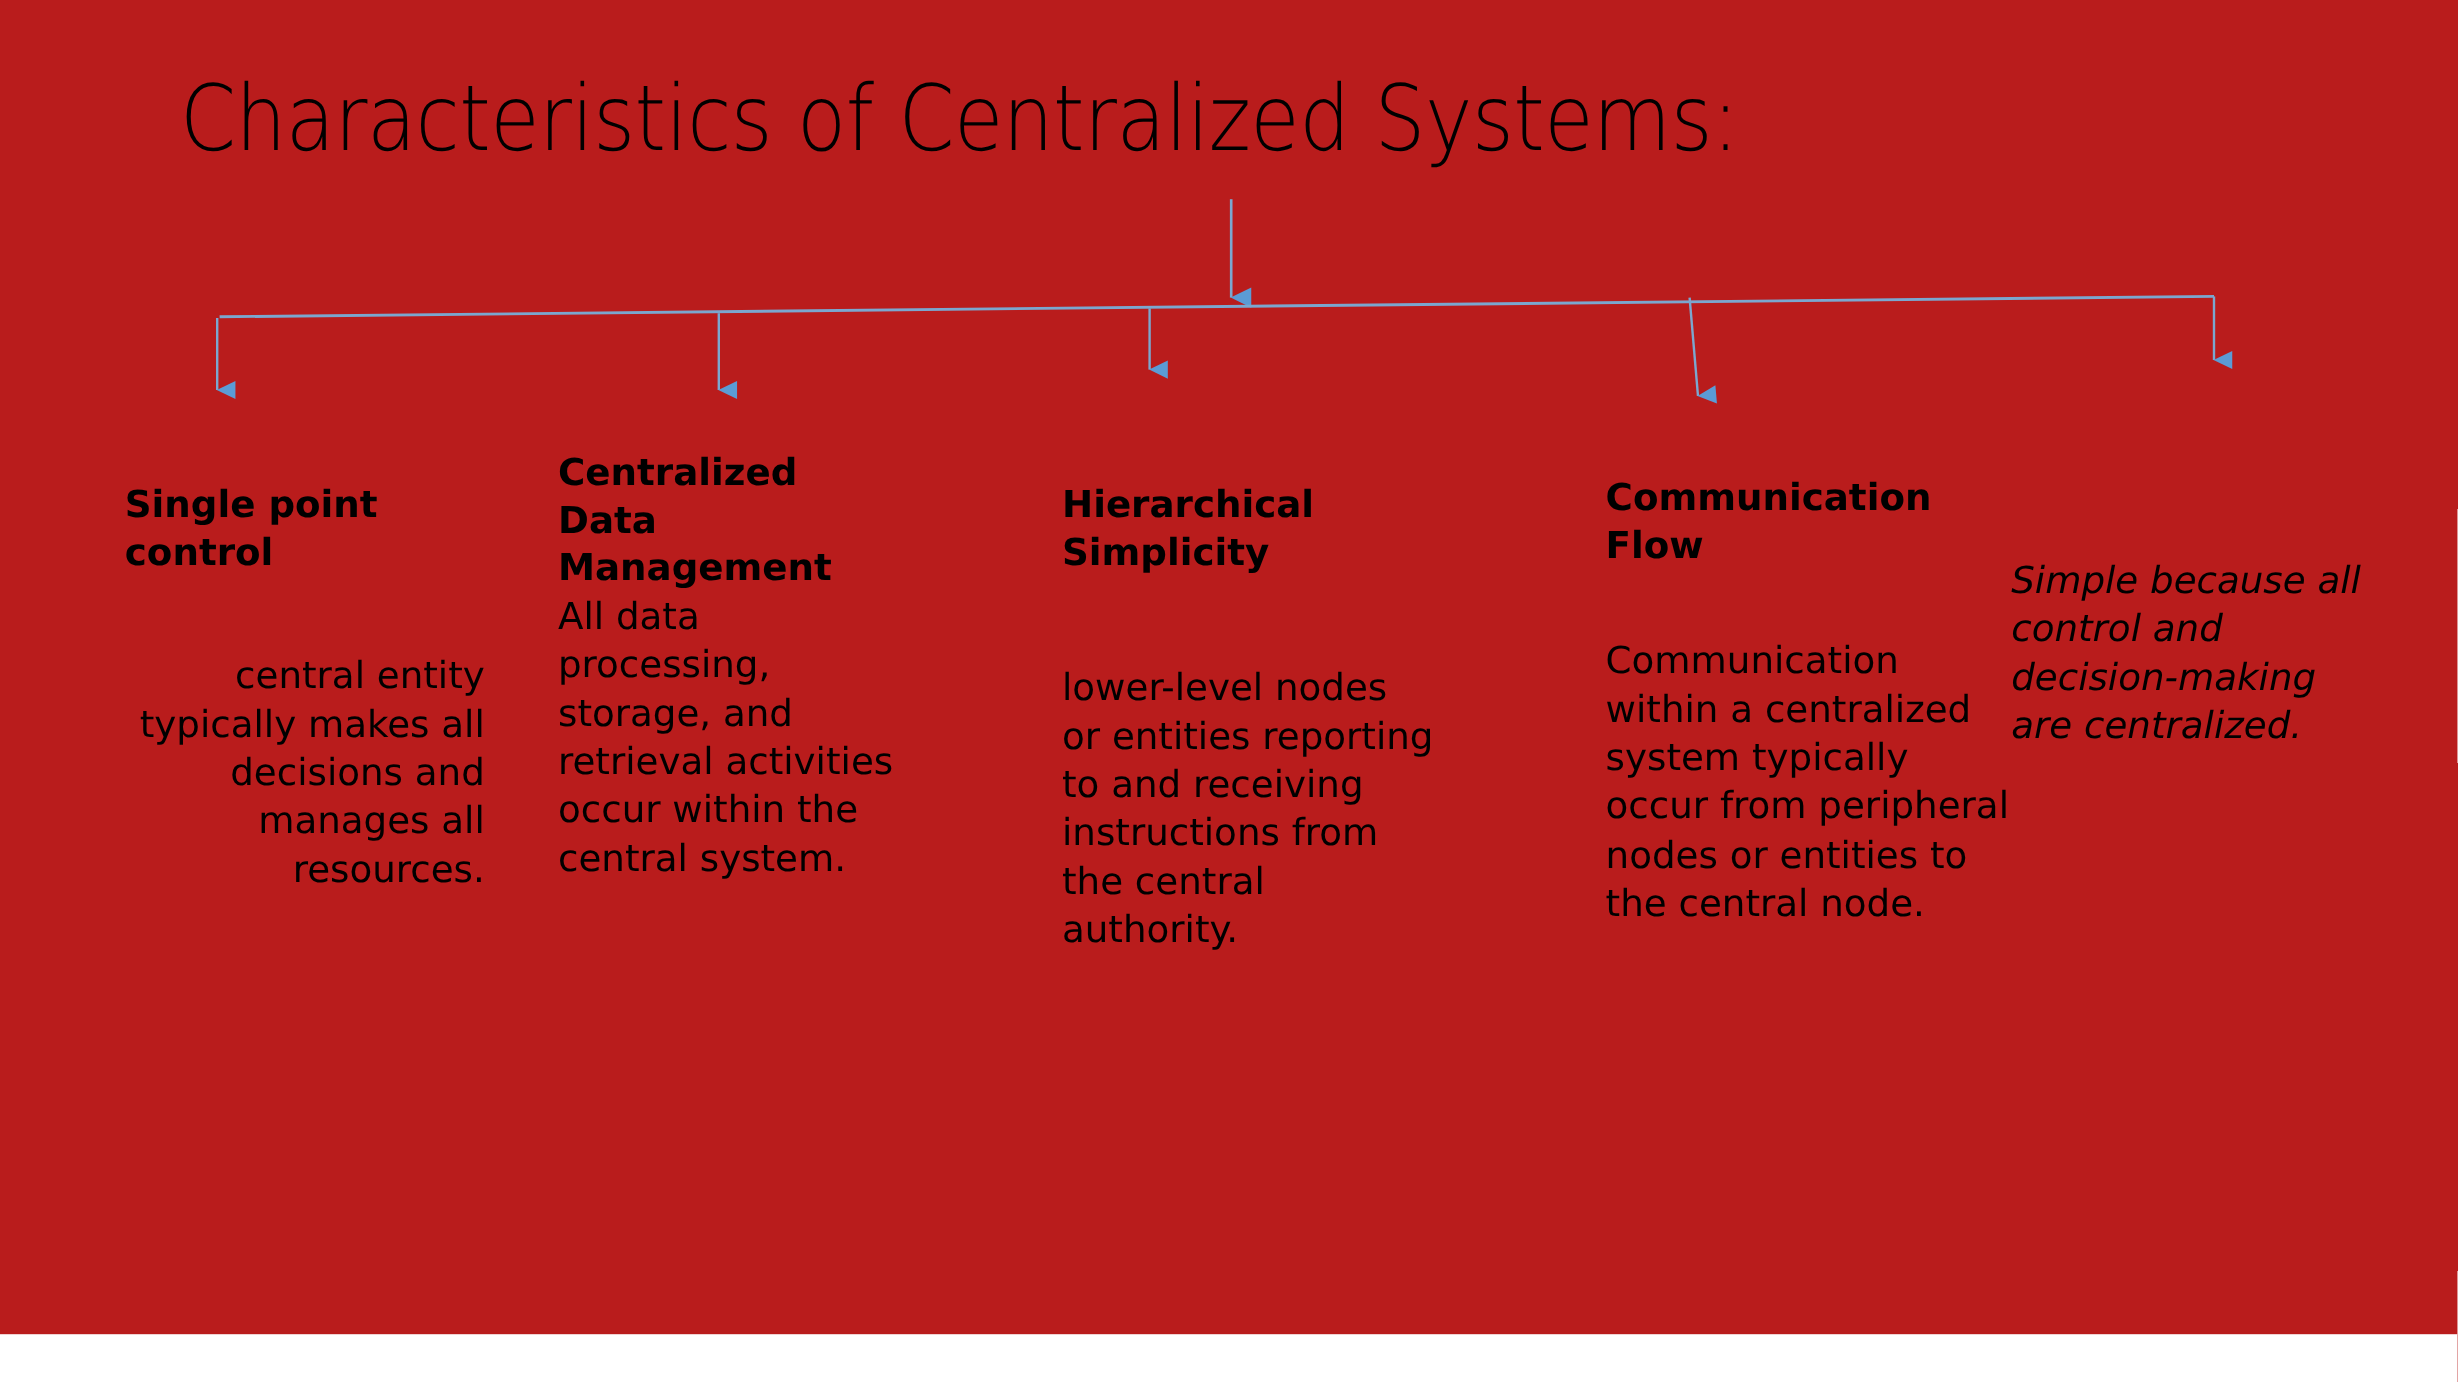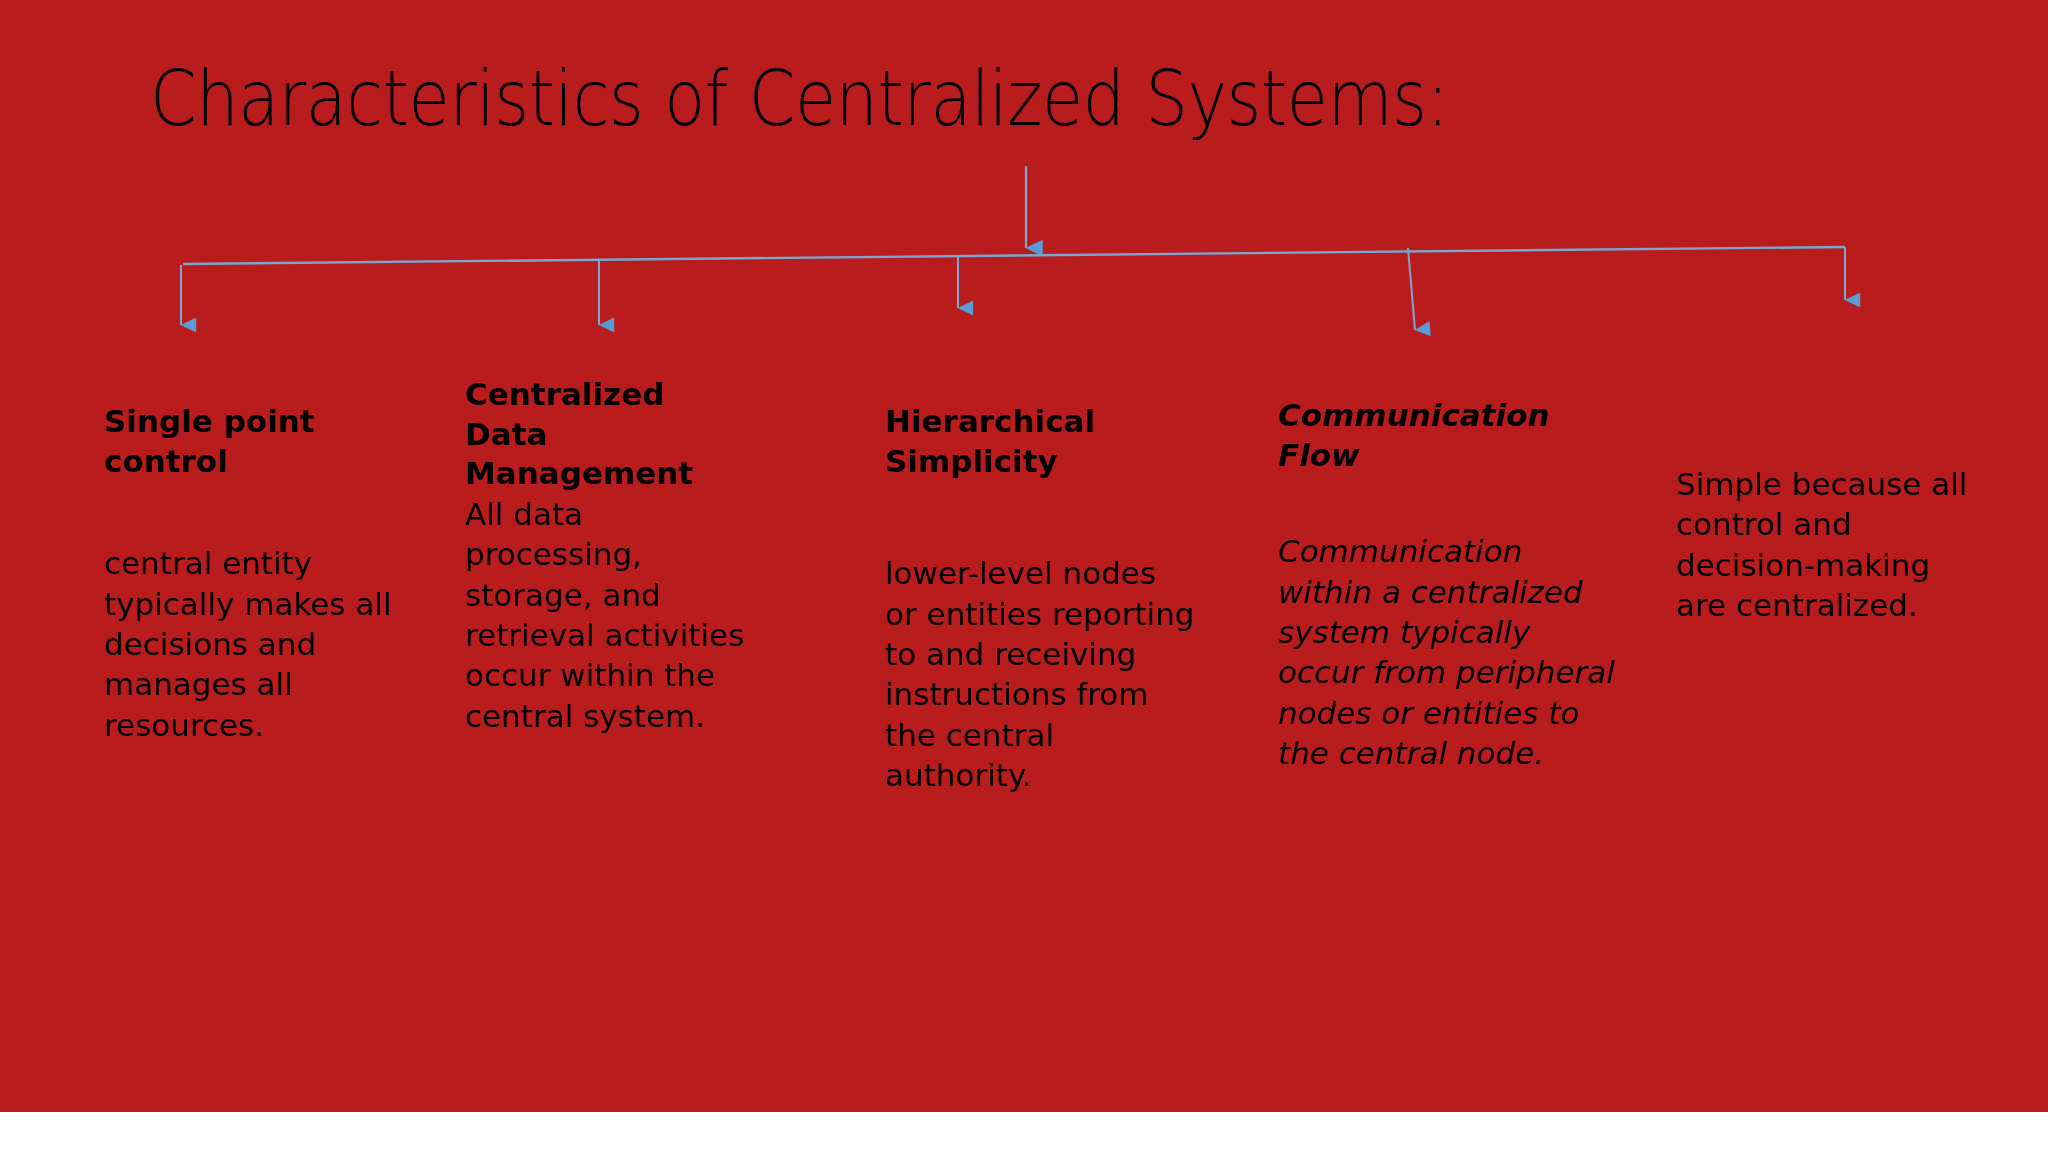--- a/index.html
+++ b/index.html
@@ -66,28 +66,28 @@
     font-size: 31px;
     line-height: 1.30;
     color: #000000;
     margin: 0;
   }
 
   
   #column-0 { left: 104px;  width: 300px; }
   #column-1 { left: 465px;  width: 292px; top: 375px; }
   #column-2 { left: 885px;  width: 312px; }
-  #column-3 { left: 1278px; width: 345px; top: 396px; font-style: italic; }
+  #column-3 { left: 1338px; width: 345px; top: 396px; }
   #column-4 { left: 1676px; width: 300px; }
 
-  #column-0 .col-body { margin-top: 62px; }
+  #column-0 .col-body { margin-top: 62px; text-align: right; }
   #column-1 .col-body { }
   #column-2 .col-body { margin-top: 72px; }
   #column-3 .col-body { margin-top: 56px; }
-  #column-4 .col-body { margin-top: 62px; }
+  #column-4 .col-body { margin-top: 62px; font-style: italic; }
 </style>
 </head>
 <body>
 
 <div id="slide">
 
   <div id="slide-title">Characteristics of Centralized Systems:</div>
 
   <svg id="connectors" viewBox="0 0 2048 1152" width="2048" height="1152">
     <defs>

